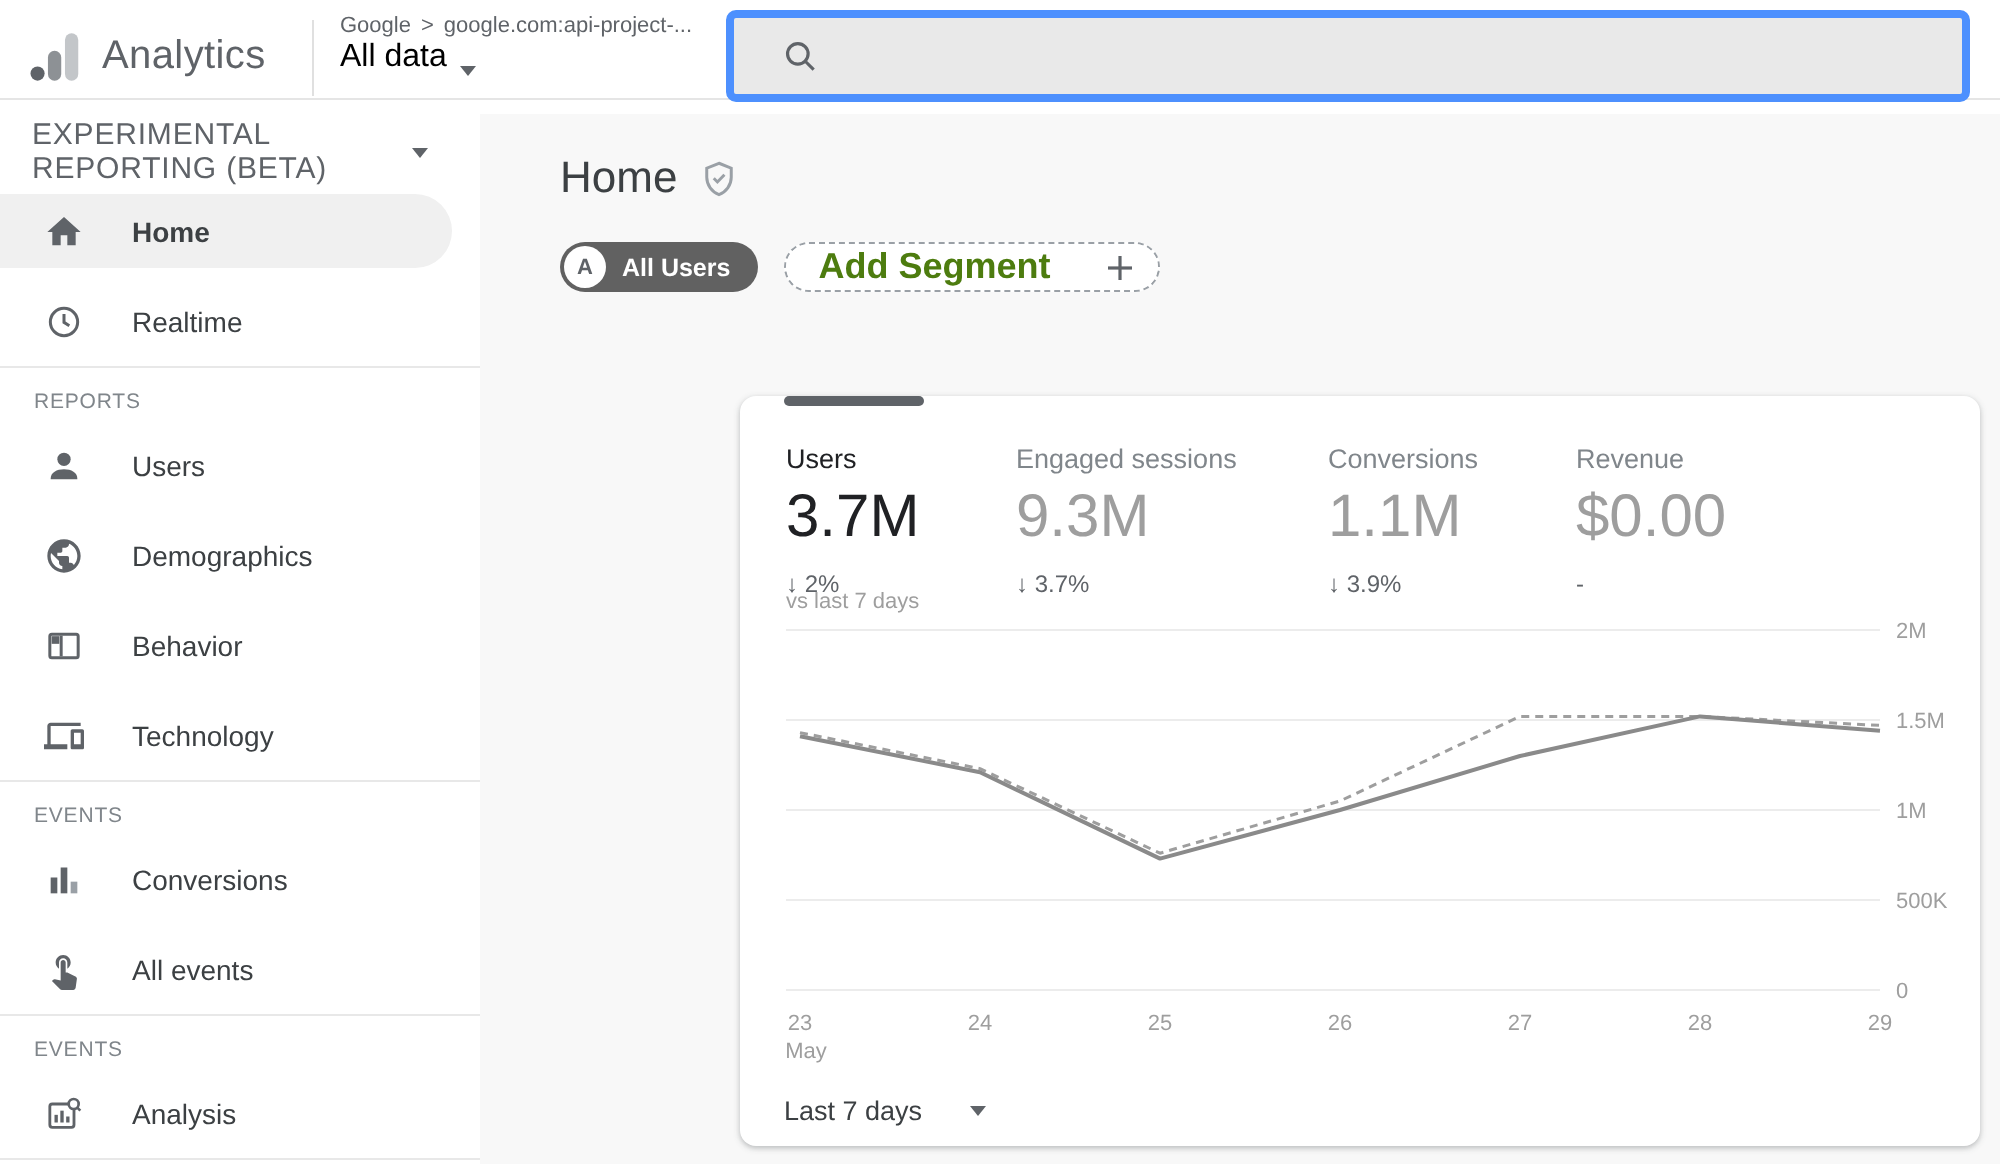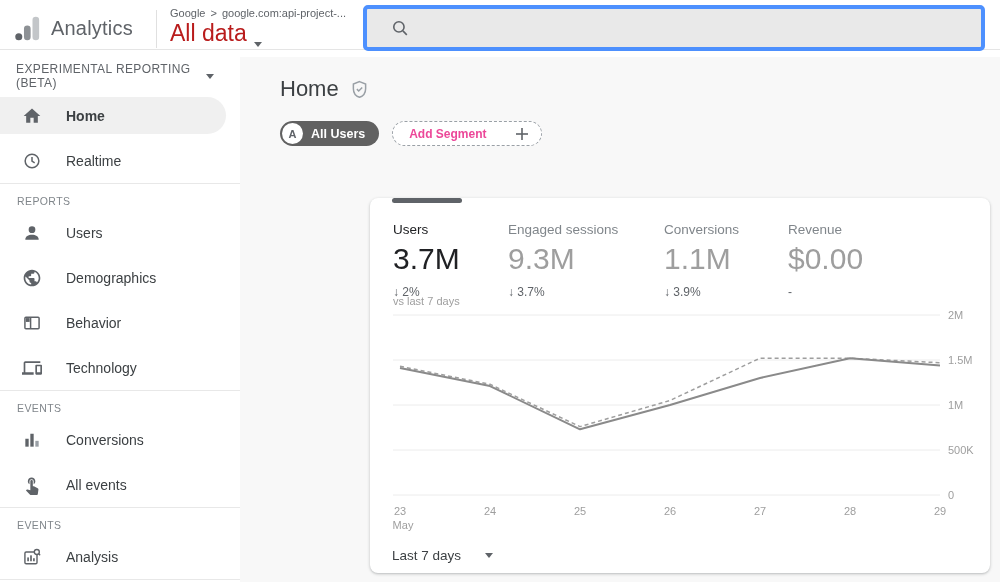--- a/index.html
+++ b/index.html
@@ -7,51 +7,51 @@
     font-family:"Liberation Sans", sans-serif; position:relative; }
 
   
   .header { position:absolute; left:0; top:0; width:1000px; height:50px;
     background:#fff; border-bottom:1px solid #e5e5e5; z-index:10; }
   .logo-area { position:absolute; left:14px; top:0; height:56px; display:flex; align-items:center; }
   .app-name { font-size:20px; color:#5f6368; margin-left:10px; letter-spacing:.2px; }
   .header-vdivider { position:absolute; left:156px; top:10px; width:1px; height:38px; background:#e0e0e0; }
   .breadcrumb-area { position:absolute; left:170px; top:7px; }
   .breadcrumb-row { display:flex; align-items:center; gap:5px; font-size:11px; color:#5f6368; }
-  .property-row { display:flex; align-items:flex-end; gap:7px; margin-top:1px; font-size:23px; color:#b91c1c; cursor:pointer; }
+  .property-row { display:flex; align-items:flex-end; gap:7px; margin-top:1px; font-size:16px; color:#000000; cursor:pointer; }
   .caret { width:0; height:0; border-left:4px solid transparent; border-right:4px solid transparent;
     border-top:5px solid #5f6368; display:inline-block; }
   .search-bar { position:absolute; left:363px; top:5px; width:622px; height:46px;
     background:#e9e9e9; border:4px solid #4d90fe; border-radius:5px;
     display:flex; align-items:center; padding-left:24px; cursor:text; }
 
   
   .sidebar { position:absolute; left:0; top:57px; width:240px; height:525px; background:#fff; }
   .workspace-selector { height:38px; display:flex; align-items:center; justify-content:space-between;
-    padding:0 26px 0 16px; font-size:12px; letter-spacing:.4px; color:#5f6368; cursor:pointer; }
+    padding:0 26px 0 16px; font-size:15px; letter-spacing:.4px; color:#5f6368; cursor:pointer; }
   .nav-item { height:45px; display:flex; align-items:center; padding-left:22px;
     font-size:14px; color:#3c4043; cursor:pointer; }
   .nav-item .nav-icon { width:20px; height:20px; margin-right:24px; flex:0 0 20px; display:flex; align-items:center; }
   .nav-item.selected { height:37px; margin:2px 14px 4px 0; background:#f0f0f0;
     border-radius:0 20px 20px 0; font-weight:bold; }
   .nav-divider { border-top:1px solid #e8e8e8; margin:0; }
   .section-label { height:26px; display:flex; align-items:flex-end; padding:0 0 3px 17px;
     font-size:10.5px; letter-spacing:.4px; color:#80868b; }
 
   
   .main { position:absolute; left:240px; top:57px; width:760px; height:525px; background:#f8f8f8; }
   .page-title-row { position:absolute; left:40px; top:19px; display:flex; align-items:center; gap:10px; }
   .page-title { font-size:22px; color:#3c4043; }
   .chips-row { position:absolute; left:40px; top:64px; display:flex; gap:13px; }
   .chip-all-users { height:25px; background:#616161; border-radius:13px; display:flex; align-items:center;
     padding:0 14px 0 2px; color:#fff; font-size:12.5px; font-weight:bold; cursor:pointer; }
   .chip-avatar { width:21px; height:21px; border-radius:50%; background:#fff; color:#5f6368;
     font-size:11px; font-weight:bold; display:flex; align-items:center; justify-content:center; margin-right:8px; }
   .chip-add-segment { height:25px; background:#fff; border:1px dashed #9aa0a6; border-radius:13px;
-    display:flex; align-items:center; padding:0 12px 0 16px; color:#ec4899; font-size:12px; font-weight:bold; cursor:pointer;justify-content:space-between; }
+    display:flex; align-items:center; padding:0 12px 0 16px; color:#4d7c0f; font-size:18px; font-weight:bold; cursor:pointer;justify-content:space-between; }
   .chip-add-segment .plus-wrap { margin-left:28px; display:flex; align-items:center; }
 
   
   .card { position:absolute; left:130px; top:141px; width:620px; height:375px; background:#fff;
     border-radius:8px; box-shadow:0 1px 2px rgba(60,64,67,.22), 0 1px 3px 1px rgba(60,64,67,.09); }
   .tab-indicator { position:absolute; left:22px; top:0; width:70px; height:5px;
     background:#5f6368; border-radius:3px; cursor:pointer; }
   .metrics { position:absolute; left:23px; top:24px; right:10px; display:flex; }
   .metric { cursor:pointer; }
   .metric.m1 { width:115px; } .metric.m2 { width:156px; } .metric.m3 { width:124px; }

